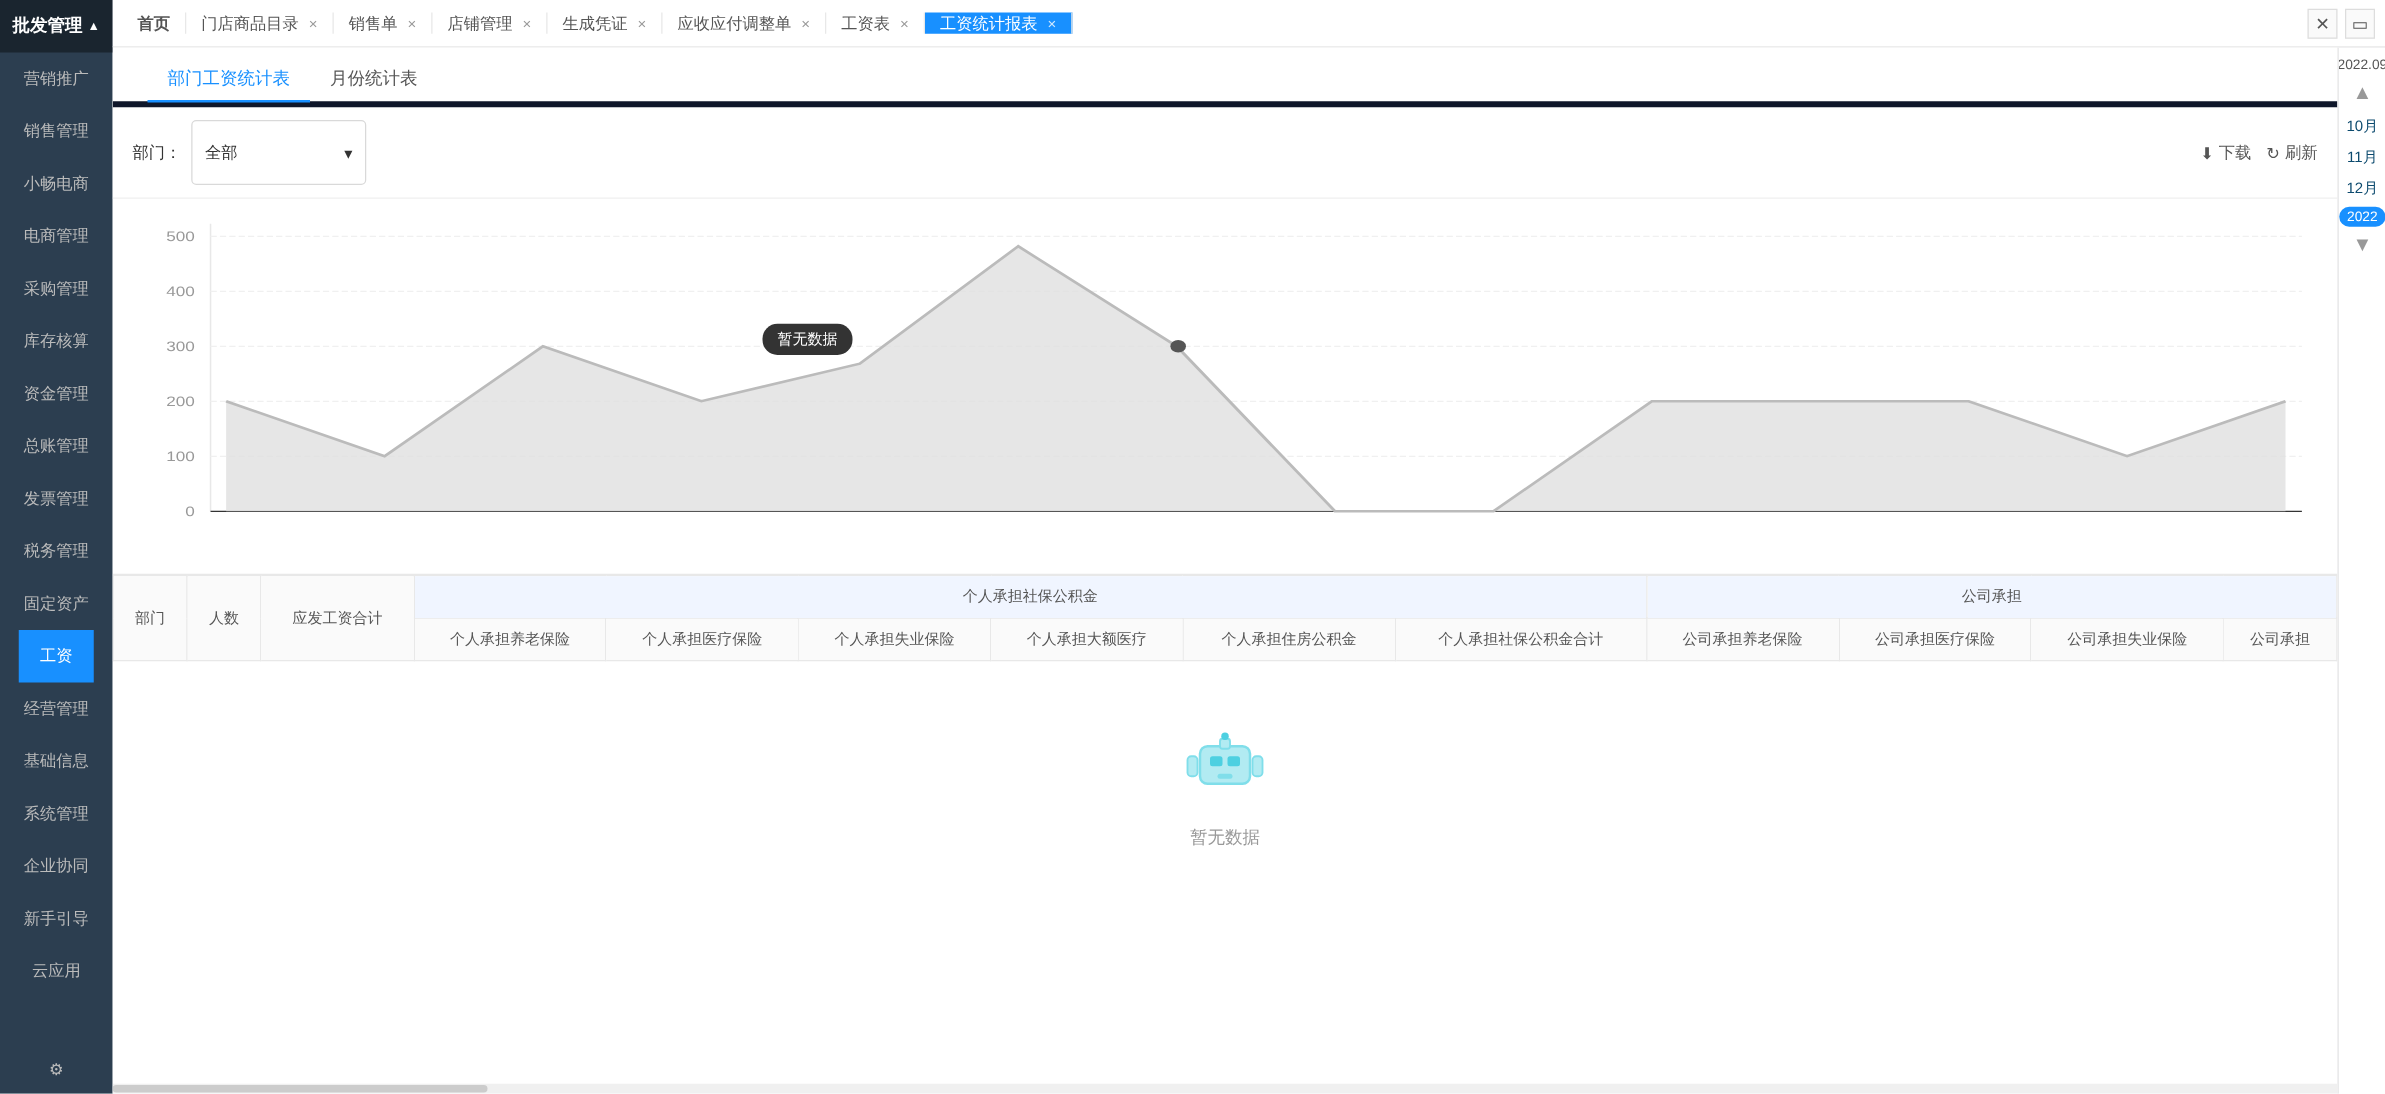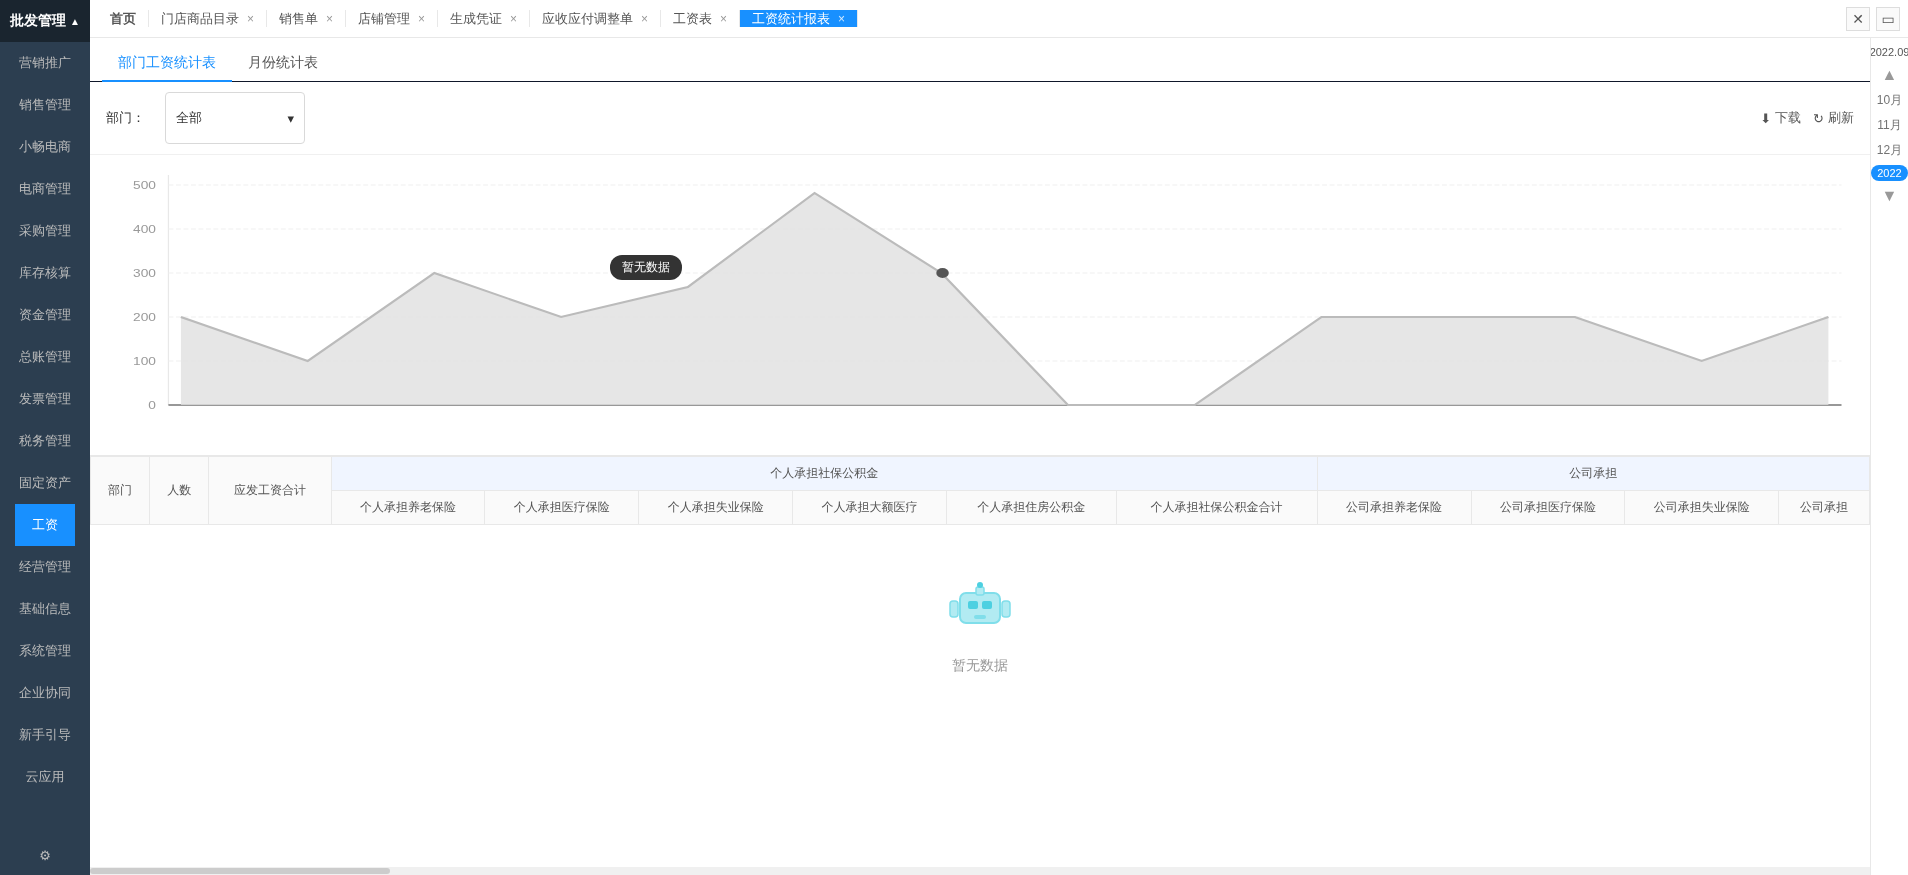--- a/index.html
+++ b/index.html
@@ -123,22 +123,22 @@
       display: flex;
       flex-direction: column;
       overflow: hidden;
       background: #fff;
     }
 
     
     .sub-tabs {
       display: flex;
       align-items: center;
-      padding: 8px 12px 0;
-      border-bottom: 1px solid #0f172a;
+      padding: 8px 28px 0;
+      border-bottom: 5px solid #0f172a;
       gap: 0;
       background: #fff;
     }
     .sub-tab {
       padding: 8px 16px;
       cursor: pointer;
       font-size: 14px;
       color: #555;
       border-bottom: 2px solid transparent;
       margin-bottom: -1px;
@@ -146,21 +146,21 @@
     .sub-tab.active {
       color: #1890ff;
       border-bottom: 2px solid #1890ff;
     }
 
     
     .toolbar {
       display: flex;
       align-items: center;
       padding: 10px 16px;
-      gap: 20px;
+      gap: 8px;
       background: #fff;
       border-bottom: 1px solid #f0f0f0;
     }
     .toolbar-label {
       color: #333;
       font-size: 13px;
     }
     .toolbar-select {
       display: flex;
       align-items: center;
@@ -284,21 +284,21 @@
       background: #1890ff;
       color: #fff;
       border-radius: 10px;
       padding: 2px 6px;
       font-size: 11px;
       margin: 2px 0;
       cursor: pointer;
       white-space: nowrap;
     }
     .timeline-month {
-      color: #737373;
+      color: #0c4a6e;
       padding: 4px 2px;
       cursor: pointer;
       text-align: center;
       width: 100%;
       text-align: center;
     }
     .timeline-month.active {
       background: #1890ff;
       color: #fff;
       border-radius: 10px;

